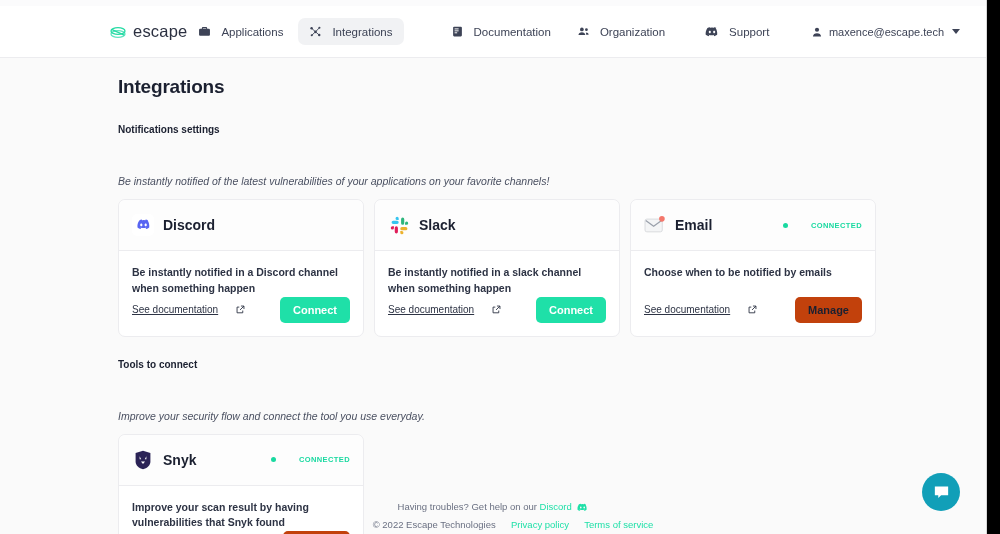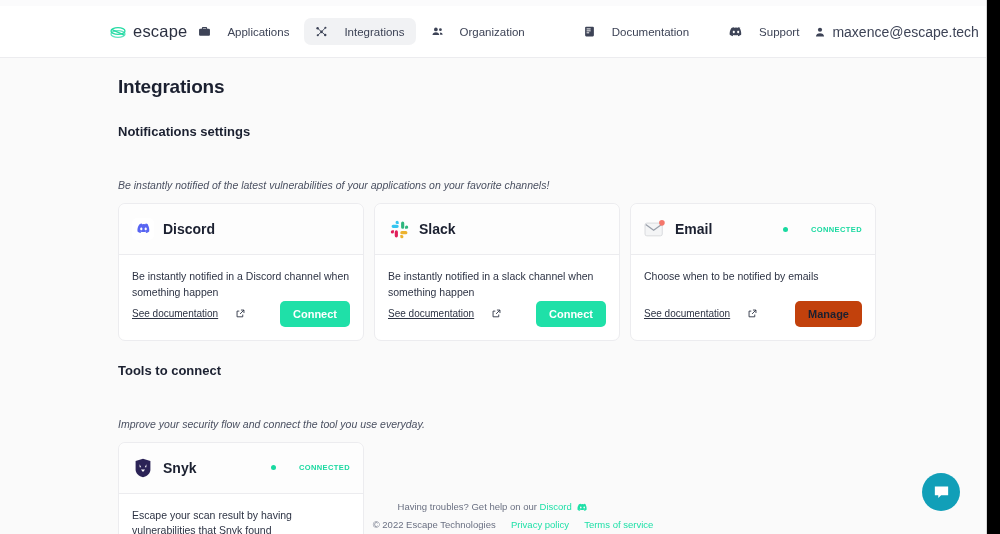--- a/index.html
+++ b/index.html
@@ -35,47 +35,47 @@
     display: flex;
     align-items: center;
     padding: 0 22px 0 108px;
   }
   .brand { display: flex; align-items: center; gap: 5px; }
   .brand-word {
     font-size: 16.5px; font-weight: 400; color: #2b3040; letter-spacing: .2px;
   }
   .nav-items { display: flex; align-items: center; gap: 4px; }
   .nav-item {
-    display: flex; align-items: center; gap: 16px;
+    display: flex; align-items: center; gap: 10px;
     font-size: 11.5px; color: #3d4356;
     padding: 7px 11px; border-radius: 7px; cursor: pointer;
     white-space: nowrap;
   }
   .nav-item.active { background: #f1f2f4; }
   .nav-spacer { flex: 1; }
   #account {
     display: flex; align-items: center; gap: 6px;
-    font-size: 14px; color: #3d4356; cursor: pointer;
+    font-size: 11px; color: #3d4356; cursor: pointer;
     padding: 6px 4px;
   }
   .caret {
     width: 0; height: 0; margin-left: 2px;
     border-left: 4px solid transparent; border-right: 4px solid transparent;
     border-top: 5px solid #3d4356;
   }
 
   
   #content { padding: 18px 108px 0 118px; }
   #page-title {
     font-size: 19px; font-weight: 700; color: #1b2030;
     letter-spacing: -.2px; margin-bottom: 26px;
   }
   .section { margin-bottom: 8px; }
   .section-title {
-    font-size: 13px; font-weight: 700; color: #1b2030; margin-bottom: 6px;
+    font-size: 10px; font-weight: 700; color: #1b2030; margin-bottom: 6px;
   }
   .section-sub {
     font-size: 10.5px; font-style: italic; color: #4a5061; margin-bottom: 12px; margin-top: 40px;
   }
 
   .card-grid { display: flex; gap: 10px; }
   .card {
     width: 246px;
     background: #ffffff;
     border: 1px solid #ececef;
@@ -96,20 +96,21 @@
   .connected {
     display: flex; align-items: center; gap: 23px;
     font-size: 7.5px; font-weight: 700; letter-spacing: .4px;
     color: #19d9a0;
   }
   .dot { width: 5px; height: 5px; border-radius: 50%; background: #19d9a0; }
 
   .card-body {
     padding: 14px 13px 0 13px;
     flex: 1;
+    font-weight: bold;
   }
   .card-desc { font-size: 10.5px; line-height: 1.5; color: #2d3344; }
   .card-foot {
     display: flex; align-items: center; justify-content: space-between;
     padding: 0 13px 13px 13px;
   }
   .doc-link {
     font-size: 10px; color: #2d3344; text-decoration: underline;
     cursor: pointer; display: inline-flex; align-items: center; gap: 18px;
   }
@@ -186,44 +187,44 @@
             <circle cx="12.8" cy="3.4" r="1.3" fill="#3d4356" stroke="none"></circle>
             <circle cx="8" cy="8.4" r="1.6" fill="#3d4356" stroke="none"></circle>
             <circle cx="3.4" cy="12.6" r="1.3" fill="#3d4356" stroke="none"></circle>
             <circle cx="12.6" cy="12.4" r="1.5" fill="#3d4356" stroke="none"></circle>
             <path d="M3.2 4 8 8.4M12.8 3.4 8 8.4M8 8.4 3.4 12.6M8 8.4l4.6 4"></path>
           </svg>
         </span>
         <span>Integrations</span>
       </div>
 
+      <div class="nav-item" style="margin-left:32px">
+        <span class="icon">
+          <svg width="13" height="13" viewBox="0 0 16 16" fill="#3d4356">
+            <rect x="2.6" y="2" width="10.8" height="12" rx="1.3"></rect>
+            <rect x="4.4" y="4.2" width="5" height="1.2" fill="#fff"></rect>
+            <rect x="4.4" y="6.6" width="5" height="1.2" fill="#fff"></rect>
+            <rect x="4.4" y="9" width="3.2" height="1.2" fill="#fff"></rect>
+          </svg>
+        </span>
+        <span>Documentation</span>
+      </div>
+
       <div class="nav-item">
         <span class="icon">
           <svg width="13" height="13" viewBox="0 0 16 16" fill="#3d4356">
             <circle cx="6" cy="5.4" r="2.3"></circle>
             <circle cx="11.6" cy="5.8" r="1.7"></circle>
             <path d="M1.8 12.4c0-2.2 1.9-3.5 4.2-3.5s4.2 1.3 4.2 3.5z"></path>
             <path d="M11 9.1c1.9 0 3.3 1.1 3.3 2.8h-3z"></path>
           </svg>
         </span>
         <span>Organization</span>
       </div>
 
-      <div class="nav-item" style="margin-left:32px">
-        <span class="icon">
-          <svg width="13" height="13" viewBox="0 0 16 16" fill="#3d4356">
-            <rect x="2.6" y="2" width="10.8" height="12" rx="1.3"></rect>
-            <rect x="4.4" y="4.2" width="5" height="1.2" fill="#fff"></rect>
-            <rect x="4.4" y="6.6" width="5" height="1.2" fill="#fff"></rect>
-            <rect x="4.4" y="9" width="3.2" height="1.2" fill="#fff"></rect>
-          </svg>
-        </span>
-        <span>Documentation</span>
-      </div>
-
       <div class="nav-item" style="margin-left:14px">
         <span class="icon">
           <svg width="14" height="14" viewBox="0 0 16 12" fill="#3d4356">
             <path d="M13.2 1.3A11 11 0 0 0 10.5.5l-.3.7a10 10 0 0 0-4.4 0L5.5.5a11 11 0 0 0-2.7.8C1 4 .5 6.6.8 9.2a11 11 0 0 0 3.3 1.7l.7-1.1a7 7 0 0 1-1.1-.6l.3-.2a7.8 7.8 0 0 0 6.7 0l.3.2a7 7 0 0 1-1.1.6l.7 1.1a11 11 0 0 0 3.3-1.7c.4-3-.4-5.6-1.7-7.9zM5.5 7.4c-.7 0-1.2-.6-1.2-1.4s.5-1.4 1.2-1.4 1.2.6 1.2 1.4-.5 1.4-1.2 1.4zm5 0c-.7 0-1.2-.6-1.2-1.4s.5-1.4 1.2-1.4 1.2.6 1.2 1.4-.5 1.4-1.2 1.4z"></path>
           </svg>
         </span>
         <span>Support</span>
       </div>
     </div>
 
@@ -362,21 +363,21 @@
               </svg>
             </span>
             <span class="card-name">Snyk</span>
             <span class="head-spacer"></span>
             <span class="connected">
               <span class="dot"></span>
               <span>CONNECTED</span>
             </span>
           </div>
           <div class="card-body">
-            <div class="card-desc">Escape your scan result by having vulnerabilities that Snyk found</div>
+            <div class="card-desc">Improve your scan result by having vulnerabilities that Snyk found</div>
           </div>
           <div class="card-foot">
             <span class="doc-link">
               <span>See documentation</span>
               <span class="icon">
                 <svg width="9" height="9" viewBox="0 0 12 12" fill="none" stroke="#2d3344" stroke-width="1.2">
                   <path d="M6.6 1.4h4v4M10.6 1.4 5.4 6.6"></path>
                   <path d="M9 7.4v3H1.4V2.8h3"></path>
                 </svg>
               </span>

